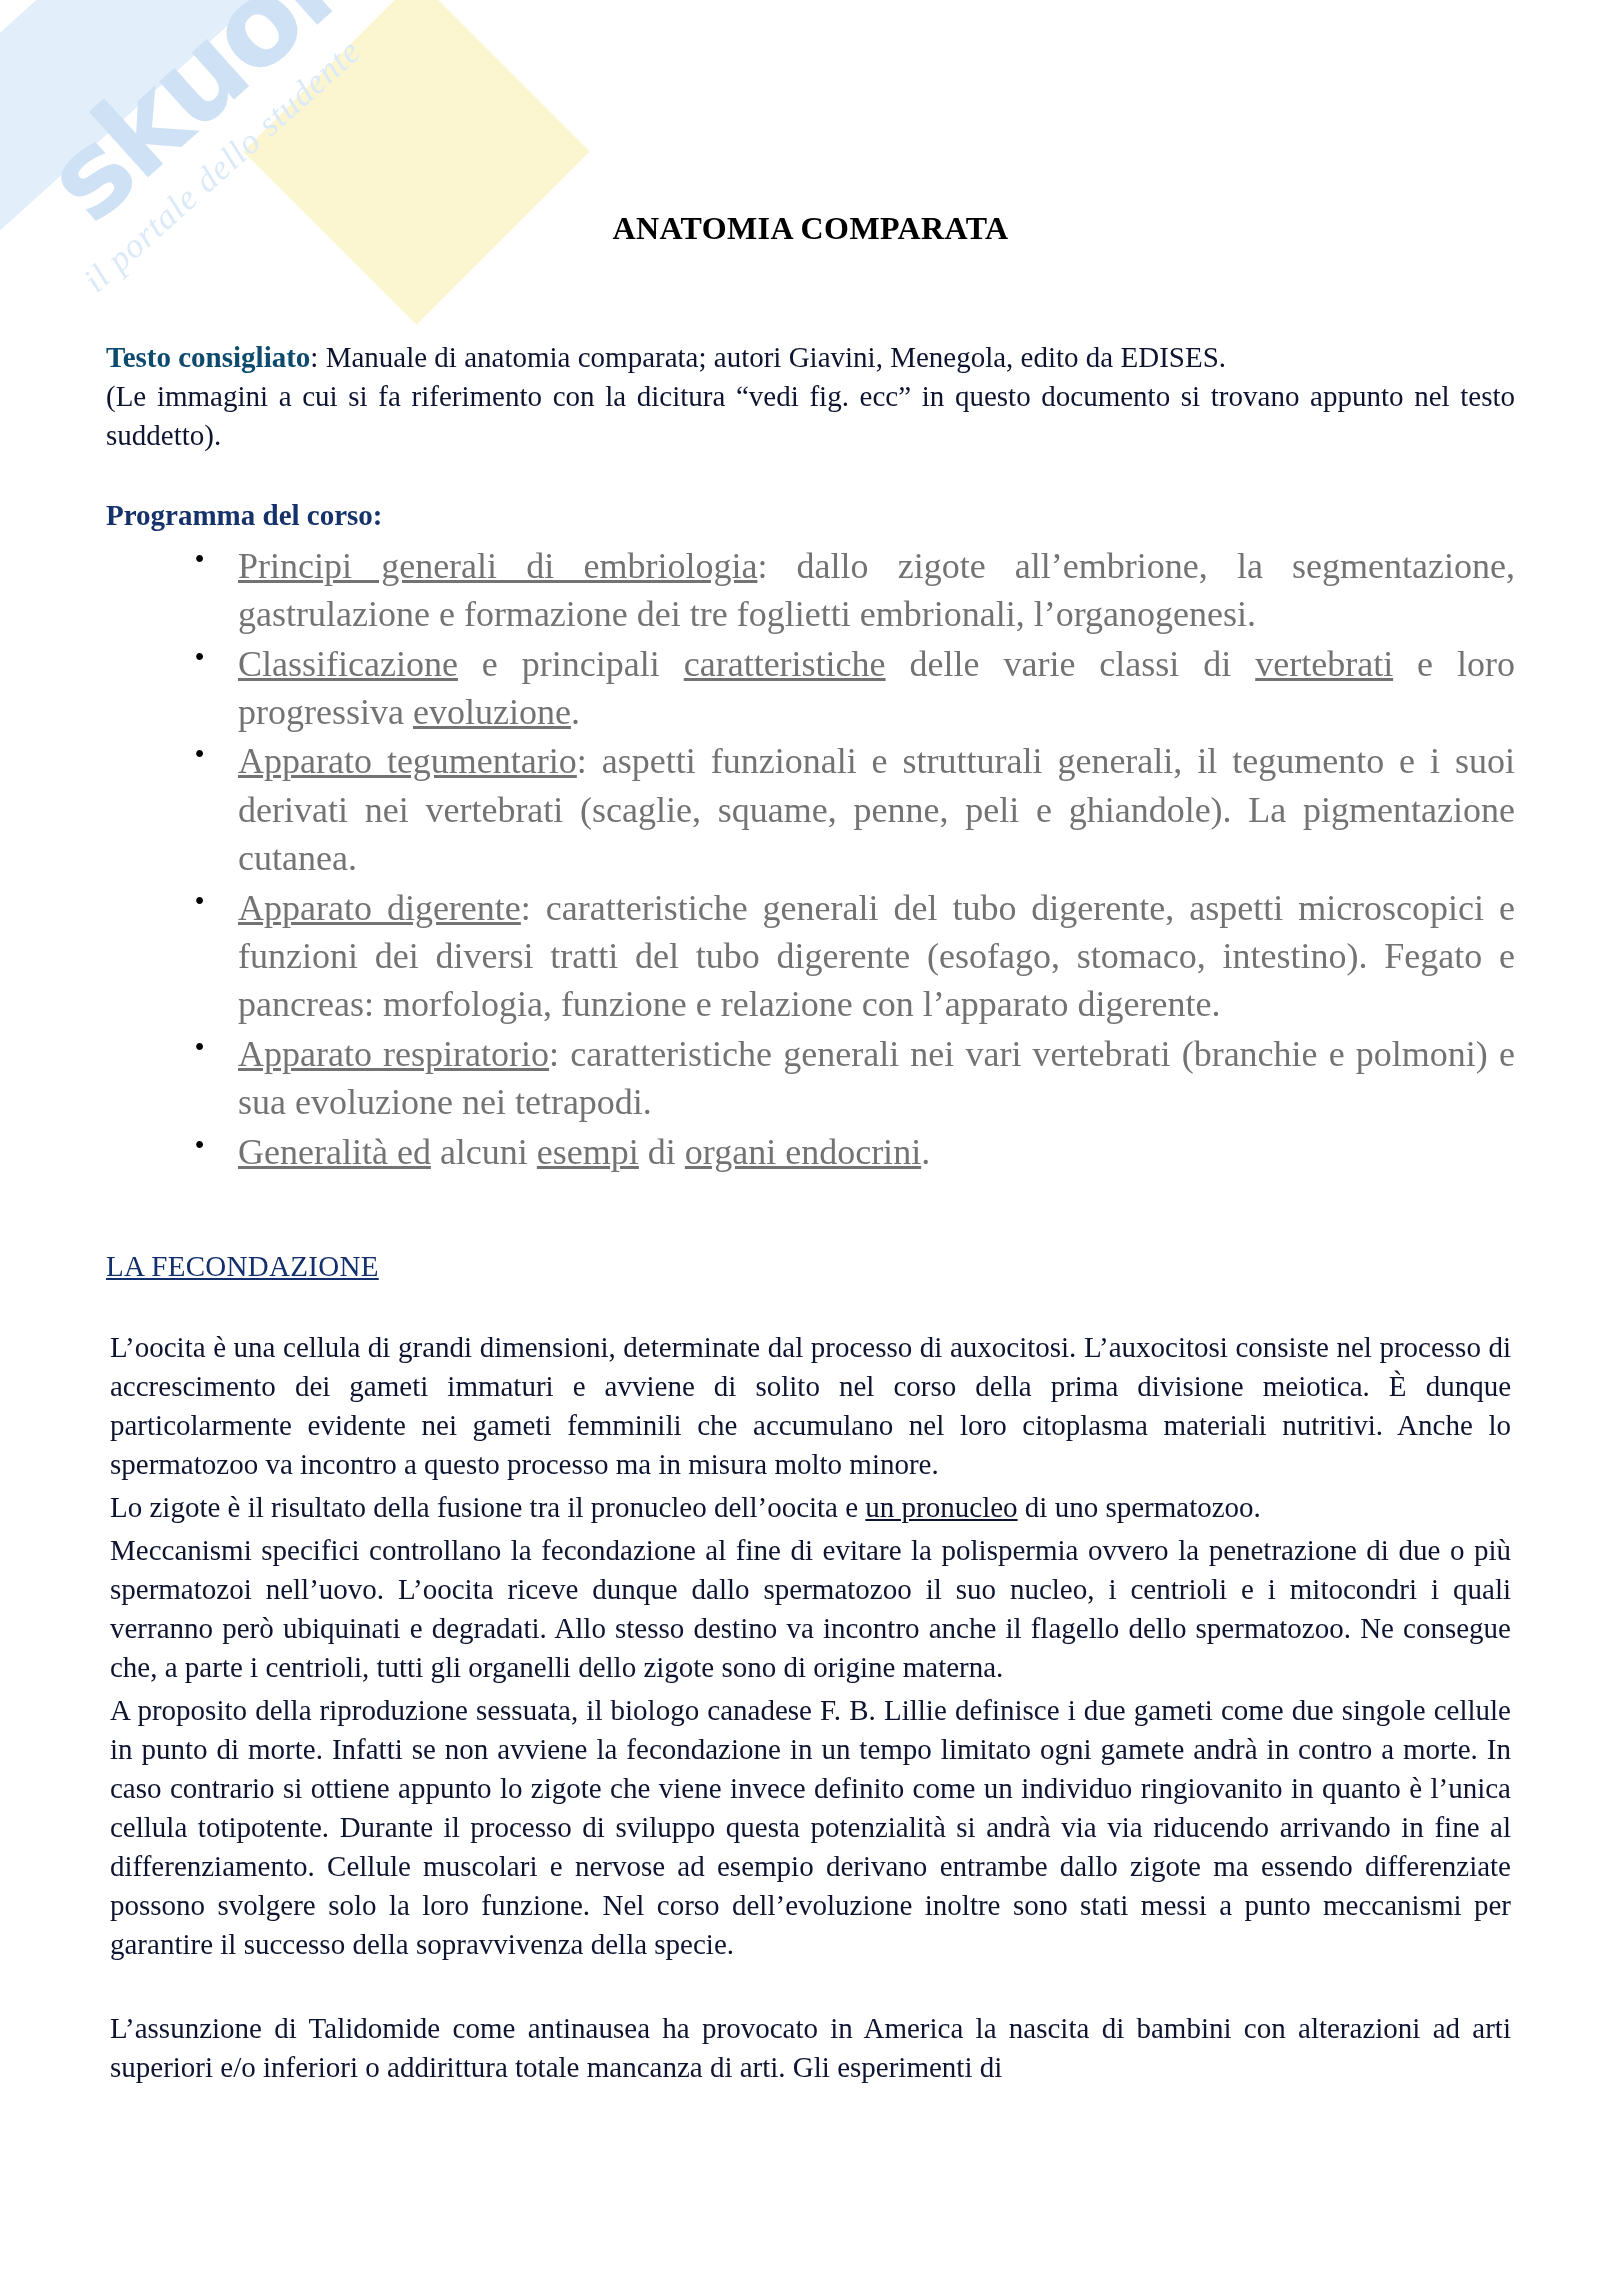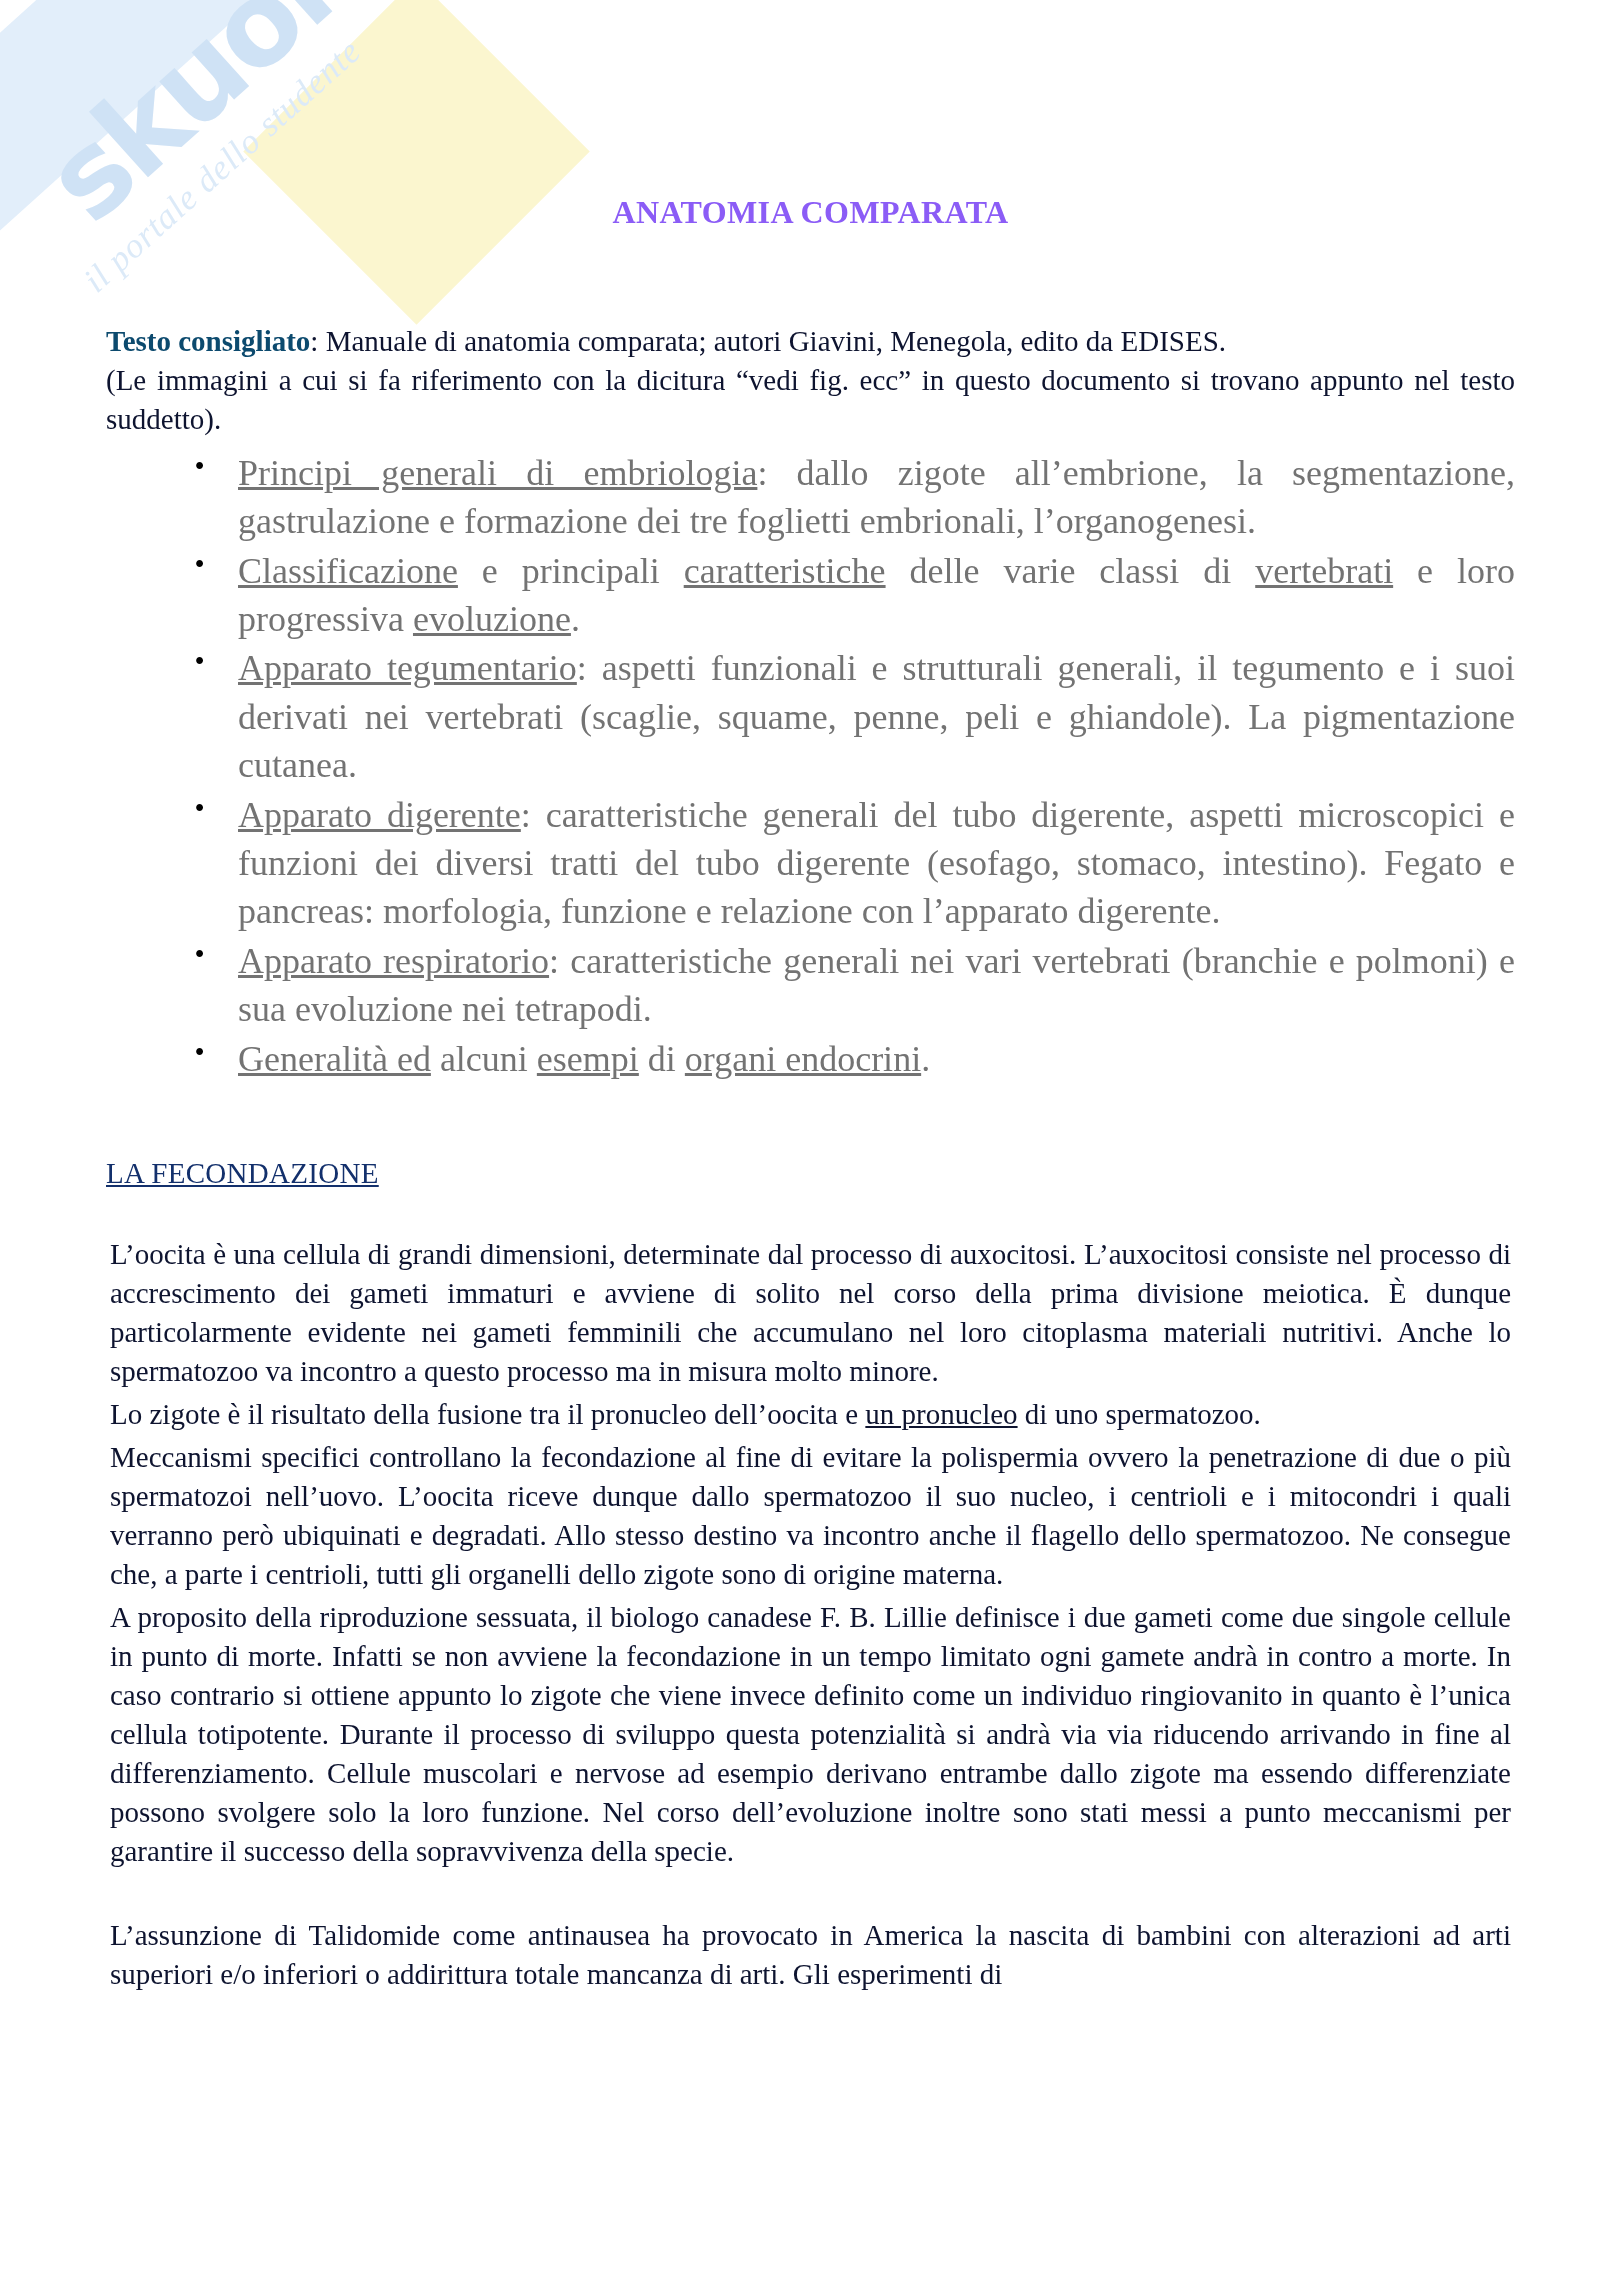--- a/index.html
+++ b/index.html
@@ -77,22 +77,22 @@
   
   #content {
     position: relative;
     z-index: 2;
     padding: 0 106px;
   }
   .doc-title {
     text-align: center;
     font-weight: bold;
     font-size: 32px;
-    color: #8b5cf6;
-    margin: 0;
+    color: #000000;
+    margin: 16px;
     padding-top: 194px;
     letter-spacing: 0.4px;
   }
   .para {
     font-size: 29px;
     line-height: 1.345;
     color: #0e1430;
     text-align: justify;
     margin: 0;
   }
@@ -162,20 +162,21 @@
   <div id="content">
 
     <h1 class="doc-title">ANATOMIA COMPARATA</h1>
 
     <div class="block-testo">
       <p class="para"><span class="lead-label">Testo consigliato</span><span>: Manuale di anatomia comparata; autori Giavini, Menegola, edito da EDISES.</span></p>
       <p class="para">(Le immagini a cui si fa riferimento con la dicitura “vedi fig. ecc” in questo documento si trovano appunto nel testo suddetto).</p>
     </div>
 
     <div>
+      <span class="section-label">Programma del corso:</span>
 
       <ul class="program">
 
         <li><u>Principi generali di embriologia</u><span>: dallo zigote all’embrione, la segmentazione, gastrulazione e formazione dei tre foglietti embrionali, l’organogenesi.</span></li>
 
         <li><u>Classificazione</u><span> e principali </span><u>caratteristiche</u><span> delle varie classi di </span><u>vertebrati</u><span> e loro progressiva </span><u>evoluzione</u><span>.</span></li>
 
         <li><u>Apparato tegumentario</u><span>: aspetti funzionali e strutturali generali, il tegumento e i suoi derivati nei vertebrati (scaglie, squame, penne, peli e ghiandole). La pigmentazione cutanea.</span></li>
 
         <li><u>Apparato digerente</u><span>: caratteristiche generali del tubo digerente, aspetti microscopici e funzioni dei diversi tratti del tubo digerente (esofago, stomaco, intestino). Fegato e pancreas: morfologia, funzione e relazione con l’apparato digerente.</span></li>

